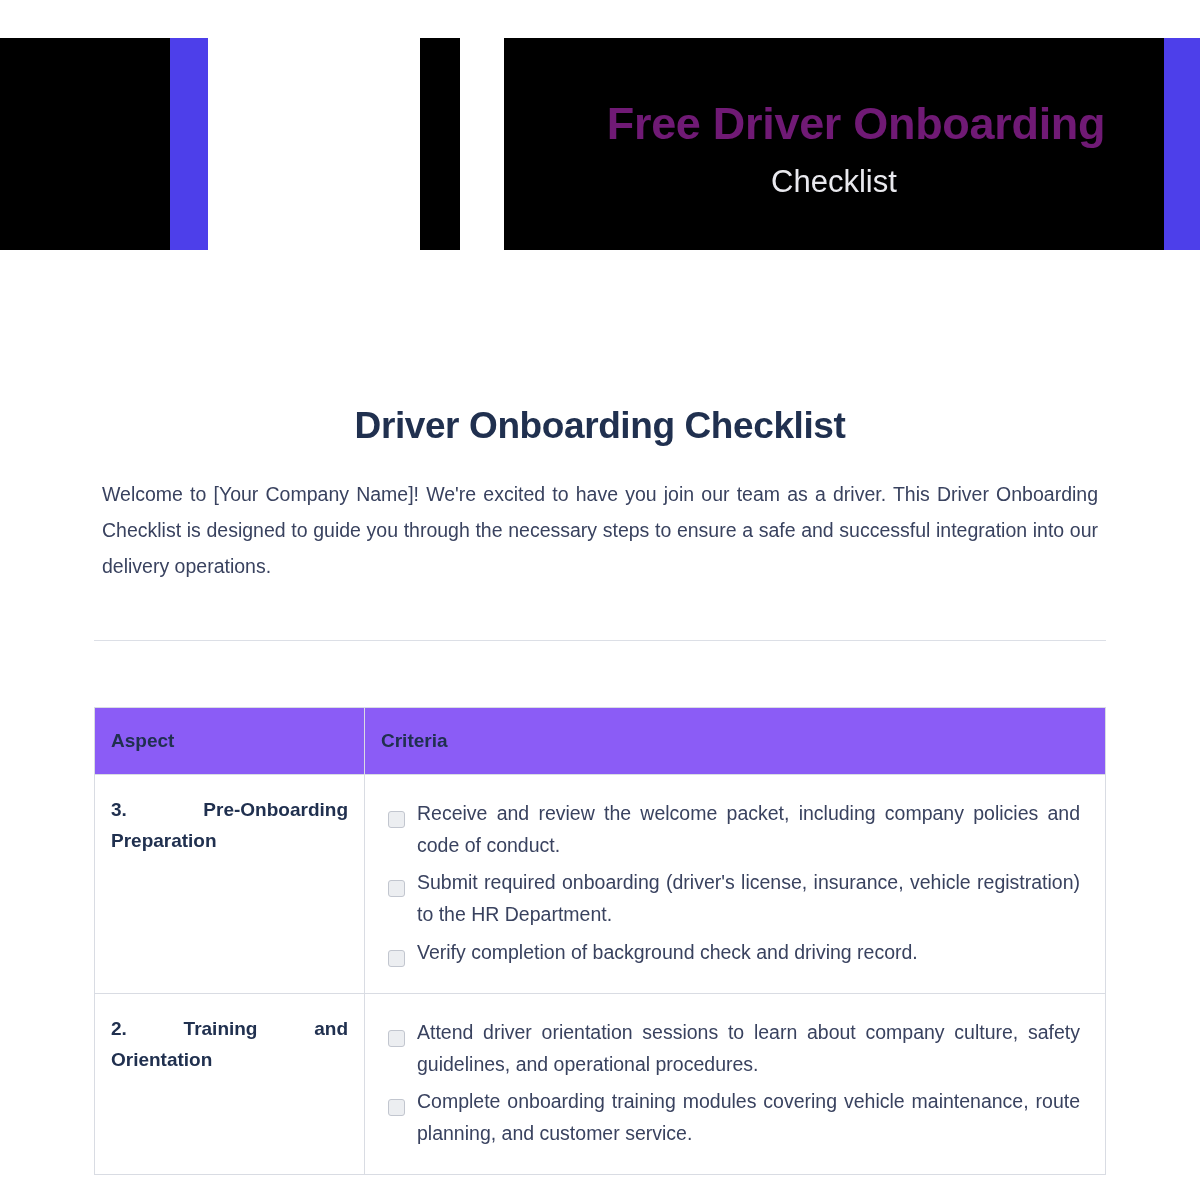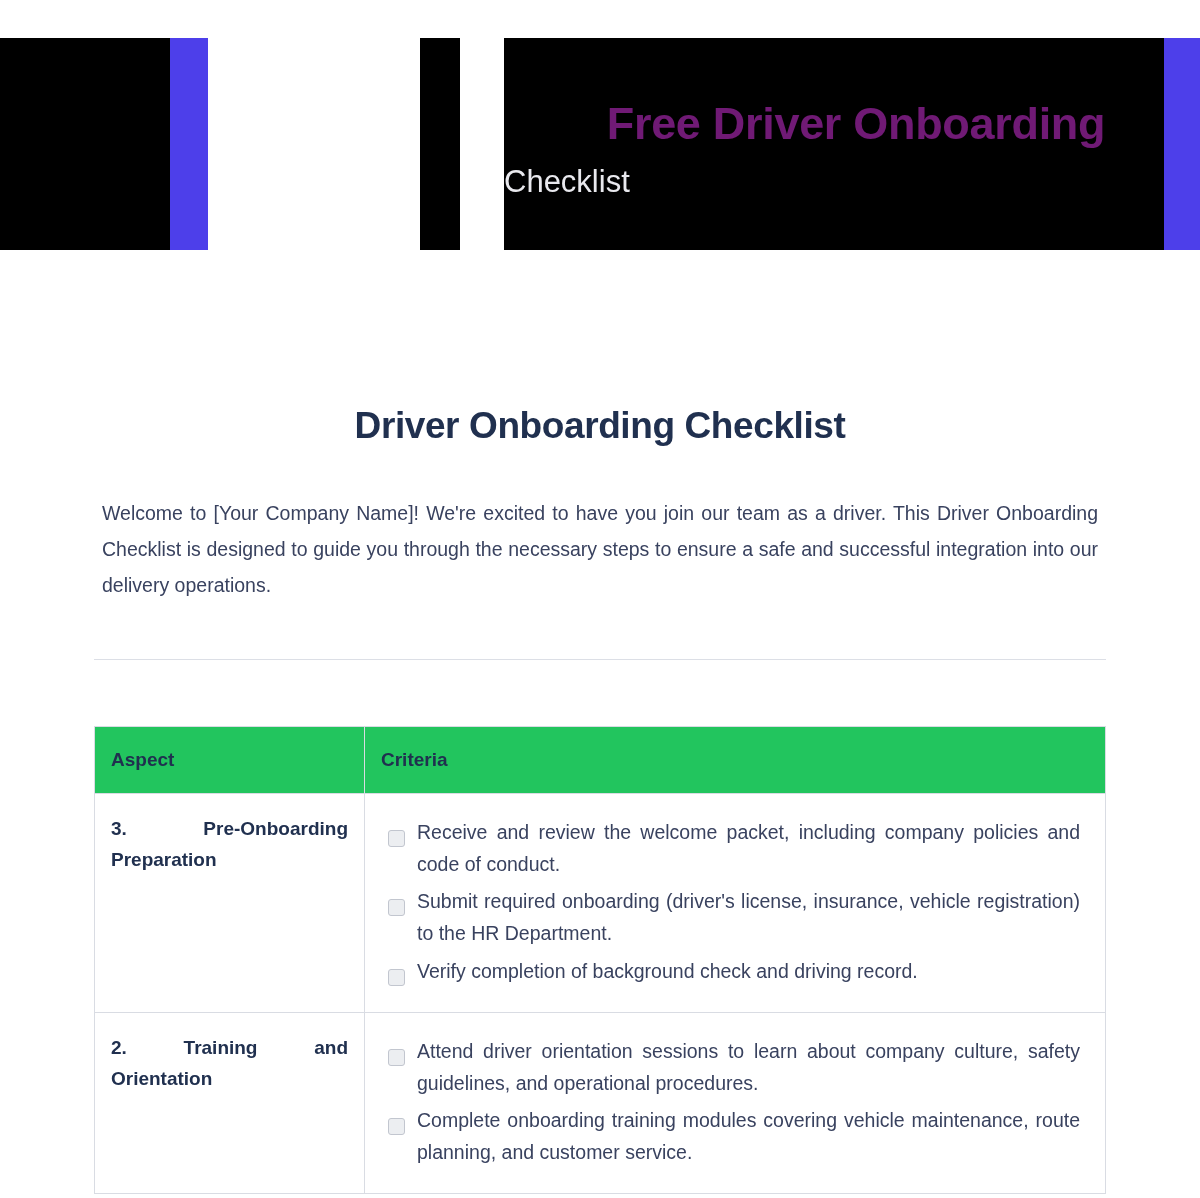--- a/index.html
+++ b/index.html
@@ -73,39 +73,40 @@
     font-size: 45px;
     font-weight: bold;
     letter-spacing: -0.3px;
     line-height: 1.05;
   }
   .banner-subtitle {
     position: absolute;
     top: 163px;
     left: 504px;
     width: 660px;
+    text-align: center;
     color: #e9e9ee;
     font-size: 31px;
     font-weight: normal;
     line-height: 1.2;
   }
 
   
   .doc {
     width: 1012px;
     margin: 0 auto;
     padding-top: 155px;
   }
   .doc-title {
     text-align: center;
     font-size: 37px;
     font-weight: bold;
     color: #20304f;
     letter-spacing: -0.4px;
-    margin: 0 0 48px 0;
+    margin: 0 0 29px 0;
   }
   .doc-intro {
     font-size: 19.5px;
     line-height: 1.85;
     color: #39425f;
     text-align: justify;
     margin: 8px;
   }
   .divider {
     height: 1px;
@@ -119,21 +120,21 @@
     width: 100%;
     border-collapse: collapse;
     table-layout: fixed;
   }
   table.checklist th,
   table.checklist td {
     border: 1px solid #d9dce3;
     vertical-align: top;
   }
   table.checklist thead th {
-    background: #22c55e;
+    background: #8b5cf6;
     text-align: left;
     padding: 22px 16px;
     font-size: 19px;
     font-weight: bold;
     color: #20304f;
   }
   col.col-aspect { width: 270px; }
   col.col-criteria { width: auto; }
 
   td.aspect-cell {

